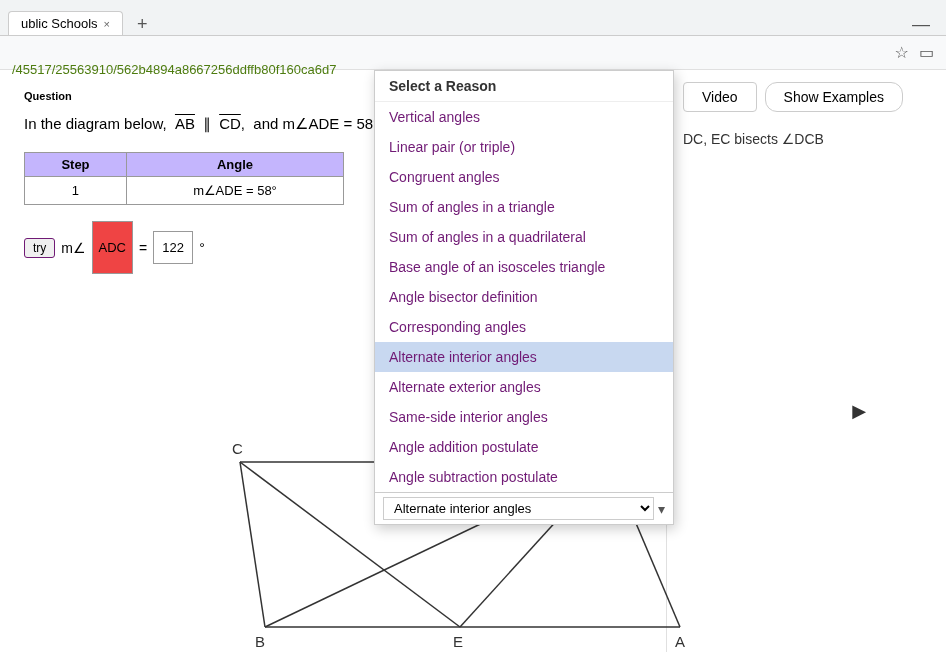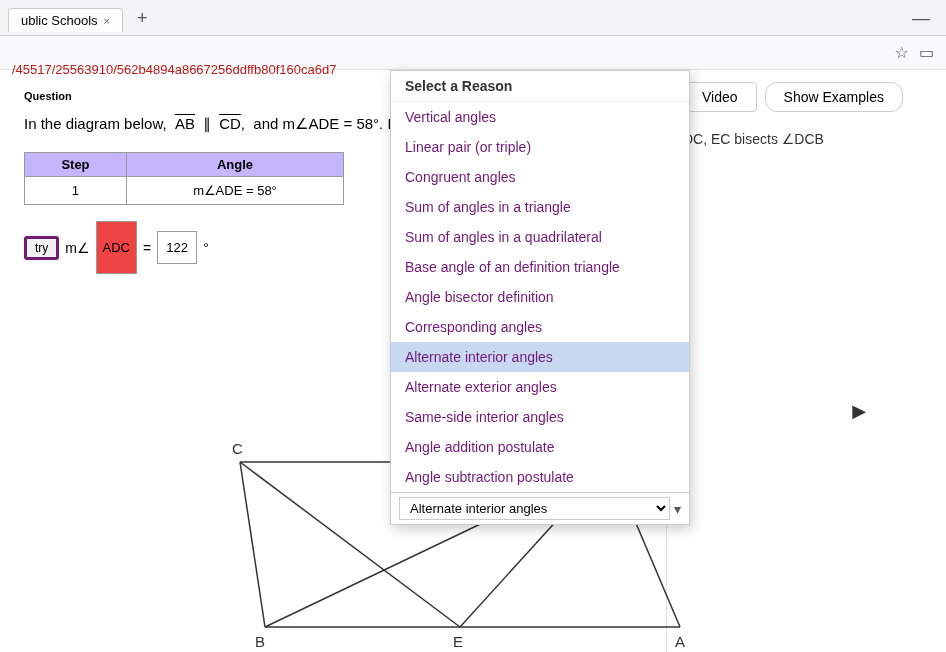--- a/index.html
+++ b/index.html
@@ -10,23 +10,23 @@
       height: 652px;
       overflow: hidden;
       position: relative;
     }
 
     
     .browser-bar {
       background: #f1f3f4;
       height: 36px;
       display: flex;
-      align-items: flex-start;
+      align-items: flex-end;
       border-bottom: 1px solid #ccc;
-      padding: 8px 8px;
+      padding: 0 8px;
       gap: 8px;
     }
     .tab {
       background: #fff;
       border: 1px solid #ccc;
       border-bottom: none;
       padding: 4px 12px;
       font-size: 13px;
       display: flex;
       align-items: center;
@@ -56,21 +56,21 @@
       background: #f8f9fa;
       height: 34px;
       display: flex;
       align-items: center;
       border-bottom: 1px solid #e0e0e0;
       padding: 0 12px;
       gap: 8px;
     }
     .url-text {
       font-size: 13px;
-      color: #b91c1c;
+      color: #4d7c0f;
       flex: 1;
       overflow: hidden;
       text-overflow: ellipsis;
       white-space: nowrap;
       margin-top: 33px;
     }
     .url-icons {
       display: flex;
       gap: 10px;
       align-items: center;
@@ -128,21 +128,21 @@
     }
 
     
     .answer-row {
       display: flex;
       align-items: center;
       gap: 6px;
       font-size: 14px;
     }
     .try-btn {
-      border: 3px solid #701a75;
+      border: 1px solid #701a75;
       background: #f0f0f0;
       padding: 2px 8px;
       font-size: 12px;
       cursor: pointer;
       border-radius: 3px;
     }
     .angle-input-box {
       border: 1px solid #999;
       padding: 8px 6px;
       font-size: 13px;
@@ -191,21 +191,21 @@
     .given-text {
       font-size: 14px;
       line-height: 1.7;
       color: #333;
     }
 
     
     .dropdown-overlay {
       position: absolute;
       top: 0;
-      left: 390px;
+      left: 374px;
       width: 300px;
       background: #fff;
       border: 1px solid #ccc;
       box-shadow: 2px 4px 12px rgba(0,0,0,0.2);
       z-index: 100;
     }
     .dropdown-item {
       padding: 7px 14px;
       font-size: 14px;
       cursor: pointer;
@@ -335,21 +335,21 @@
     </div>
   </div>
 
   <div class="dropdown-overlay">
     <div class="dropdown-item" style="font-weight:bold; border-bottom:1px solid #eee; color:#333;">Select a Reason</div>
     <div class="dropdown-item">Vertical angles</div>
     <div class="dropdown-item">Linear pair (or triple)</div>
     <div class="dropdown-item">Congruent angles</div>
     <div class="dropdown-item">Sum of angles in a triangle</div>
     <div class="dropdown-item">Sum of angles in a quadrilateral</div>
-    <div class="dropdown-item">Base angle of an definition triangle</div>
+    <div class="dropdown-item">Base angle of an isosceles triangle</div>
     <div class="dropdown-item">Angle bisector definition</div>
     <div class="dropdown-item">Corresponding angles</div>
     <div class="dropdown-item highlighted">Alternate interior angles</div>
     <div class="dropdown-item">Alternate exterior angles</div>
     <div class="dropdown-item">Same-side interior angles</div>
     <div class="dropdown-item">Angle addition postulate</div>
     <div class="dropdown-item">Angle subtraction postulate</div>
 
     <div style="border-top:1px solid #ccc; padding:4px 8px; display:flex; align-items:center; background:#fff;">
       <select style="border:1px solid #ccc; padding:2px 6px; font-size:13px; width:100%; background:#fff;">

